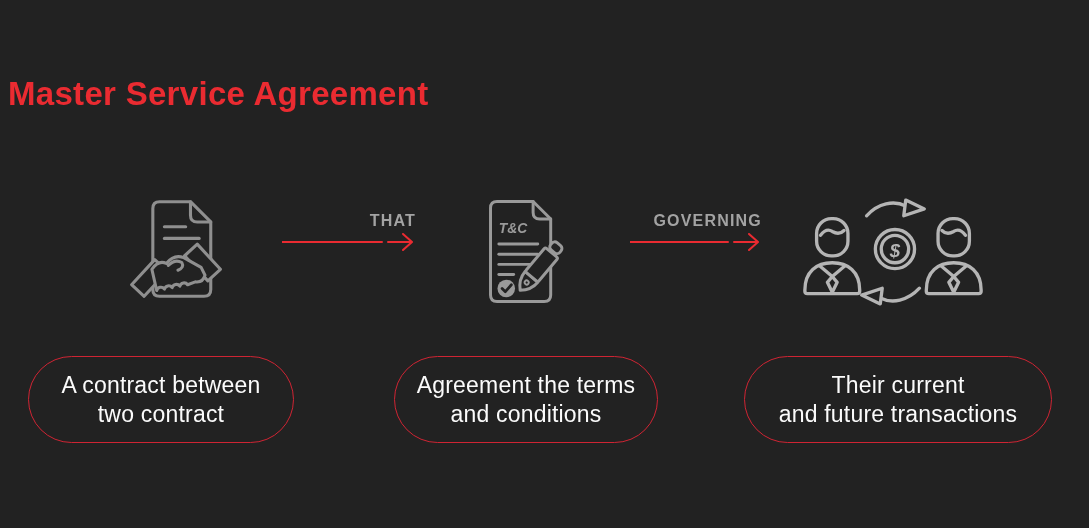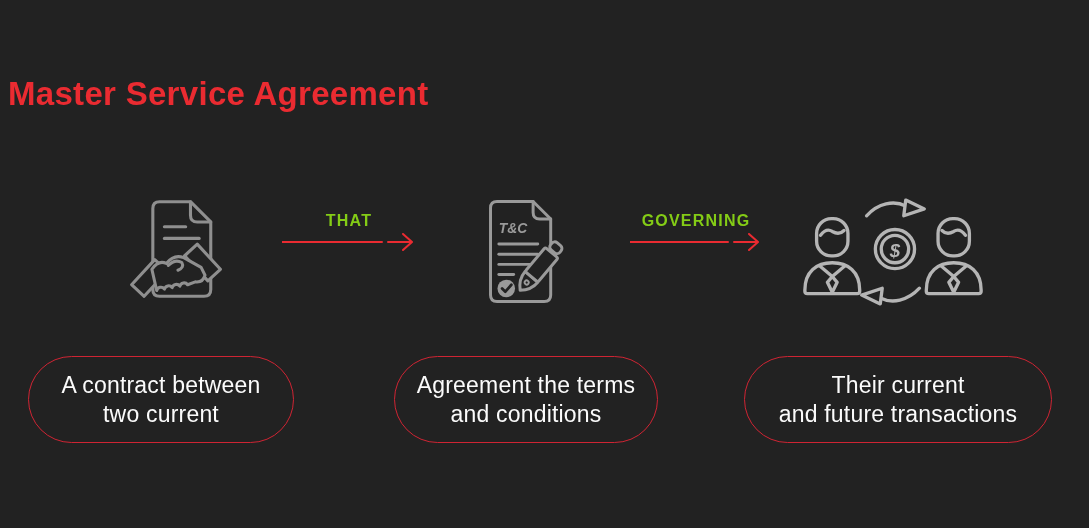--- a/index.html
+++ b/index.html
@@ -18,22 +18,22 @@
   }
   .title{
     position:absolute;left:0;top:66px;width:100%;margin:8px;
     text-align:left;font-size:33px;line-height:40px;font-weight:700;
     color:var(--red);letter-spacing:.3px;
   }
   .icon{position:absolute;font-style:italic;}
   .icon svg{display:block;}
   .connector{position:absolute;}
   .conn-label{
-    position:absolute;left:0;top:0;width:100%;text-align:center;
-    color:#84cc16;font-size:16px;font-weight:700;letter-spacing:1.2px;
+    position:absolute;left:0;top:0;width:100%;text-align:right;
+    color:#a3a3a3;font-size:16px;font-weight:700;letter-spacing:1.2px;
     line-height:18px;
   }
   .conn-arrow{position:absolute;left:0;top:21px;}
   .pill{
     position:absolute;top:356px;height:87px;box-sizing:border-box;
     border:1.5px solid var(--pill-red);border-radius:44px;
     display:flex;align-items:center;justify-content:center;
   }
   .pill-text{
     text-align:center;color:var(--white);font-size:23px;line-height:29px;
@@ -144,21 +144,21 @@
       <g>
         <path d="M122,92 C110,105 94,108 82,102"></path>
         <path d="M82,108 L63,99 L84,92 Z" fill="#222222"></path>
       </g>
     </svg>
   </div>
 
   <div class="pill p1">
     <div class="pill-text">
       <span>A contract between</span><br>
-      <span>two current</span>
+      <span>two contract</span>
     </div>
   </div>
   <div class="pill p2">
     <div class="pill-text">
       <span>Agreement the terms</span><br>
       <span>and conditions</span>
     </div>
   </div>
   <div class="pill p3">
     <div class="pill-text">

